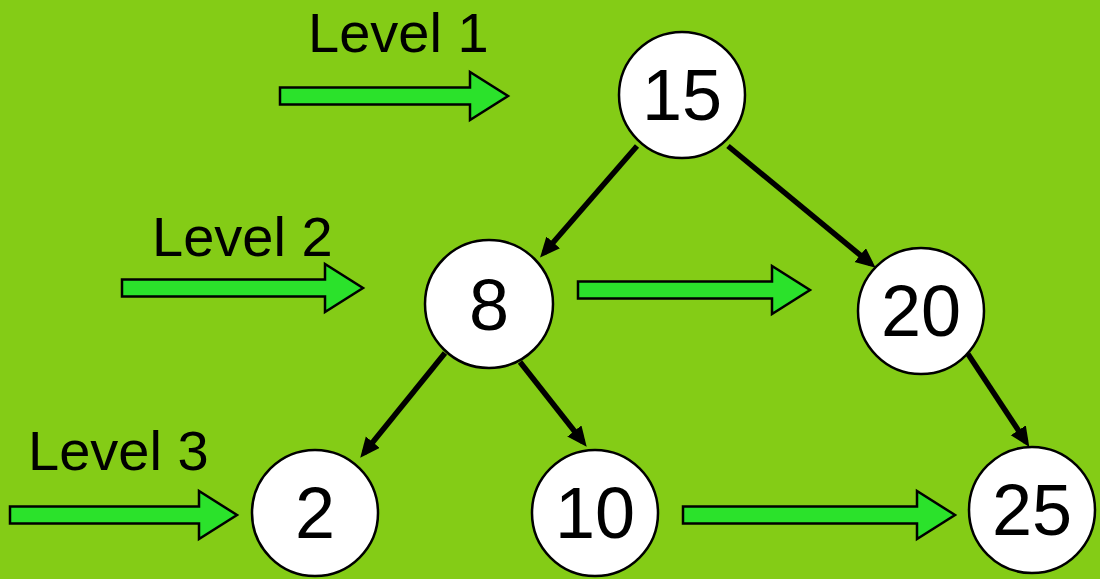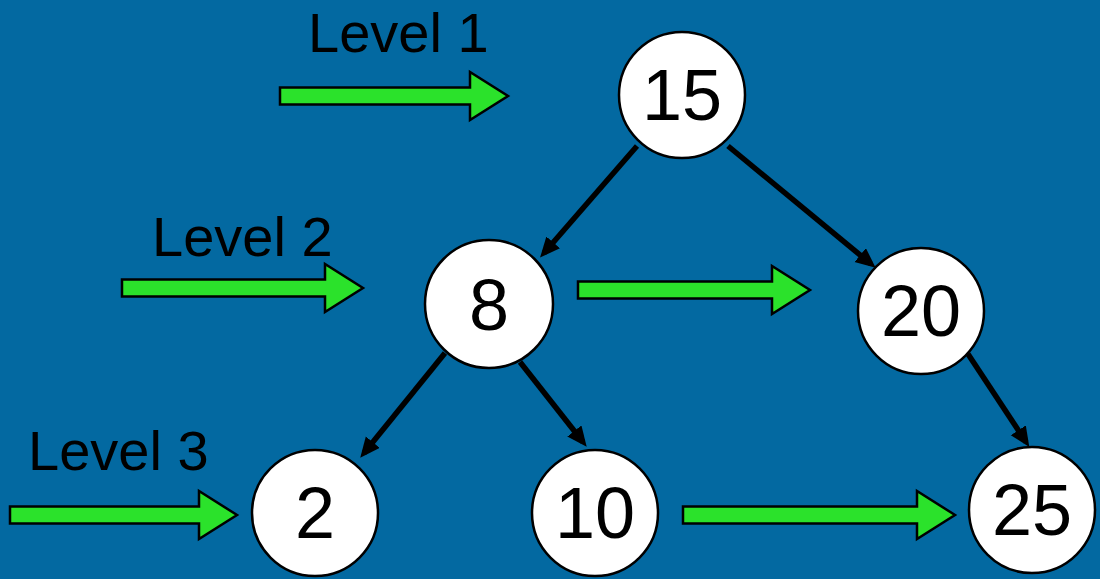--- a/index.html
+++ b/index.html
@@ -4,21 +4,21 @@
 <style>
   html, body {
     margin: 0;
     padding: 0;
     background: #ffffff;
   }
   .canvas {
     width: 1100px;
     height: 579px;
     position: relative;
-    background: #0369a1;
+    background: #84cc16;
     overflow: hidden;
   }
   svg {
     display: block;
     font-family: "Liberation Sans", sans-serif;
   }
   .node-circle {
     fill: #ffffff;
     stroke: #000000;
     stroke-width: 2.5;

